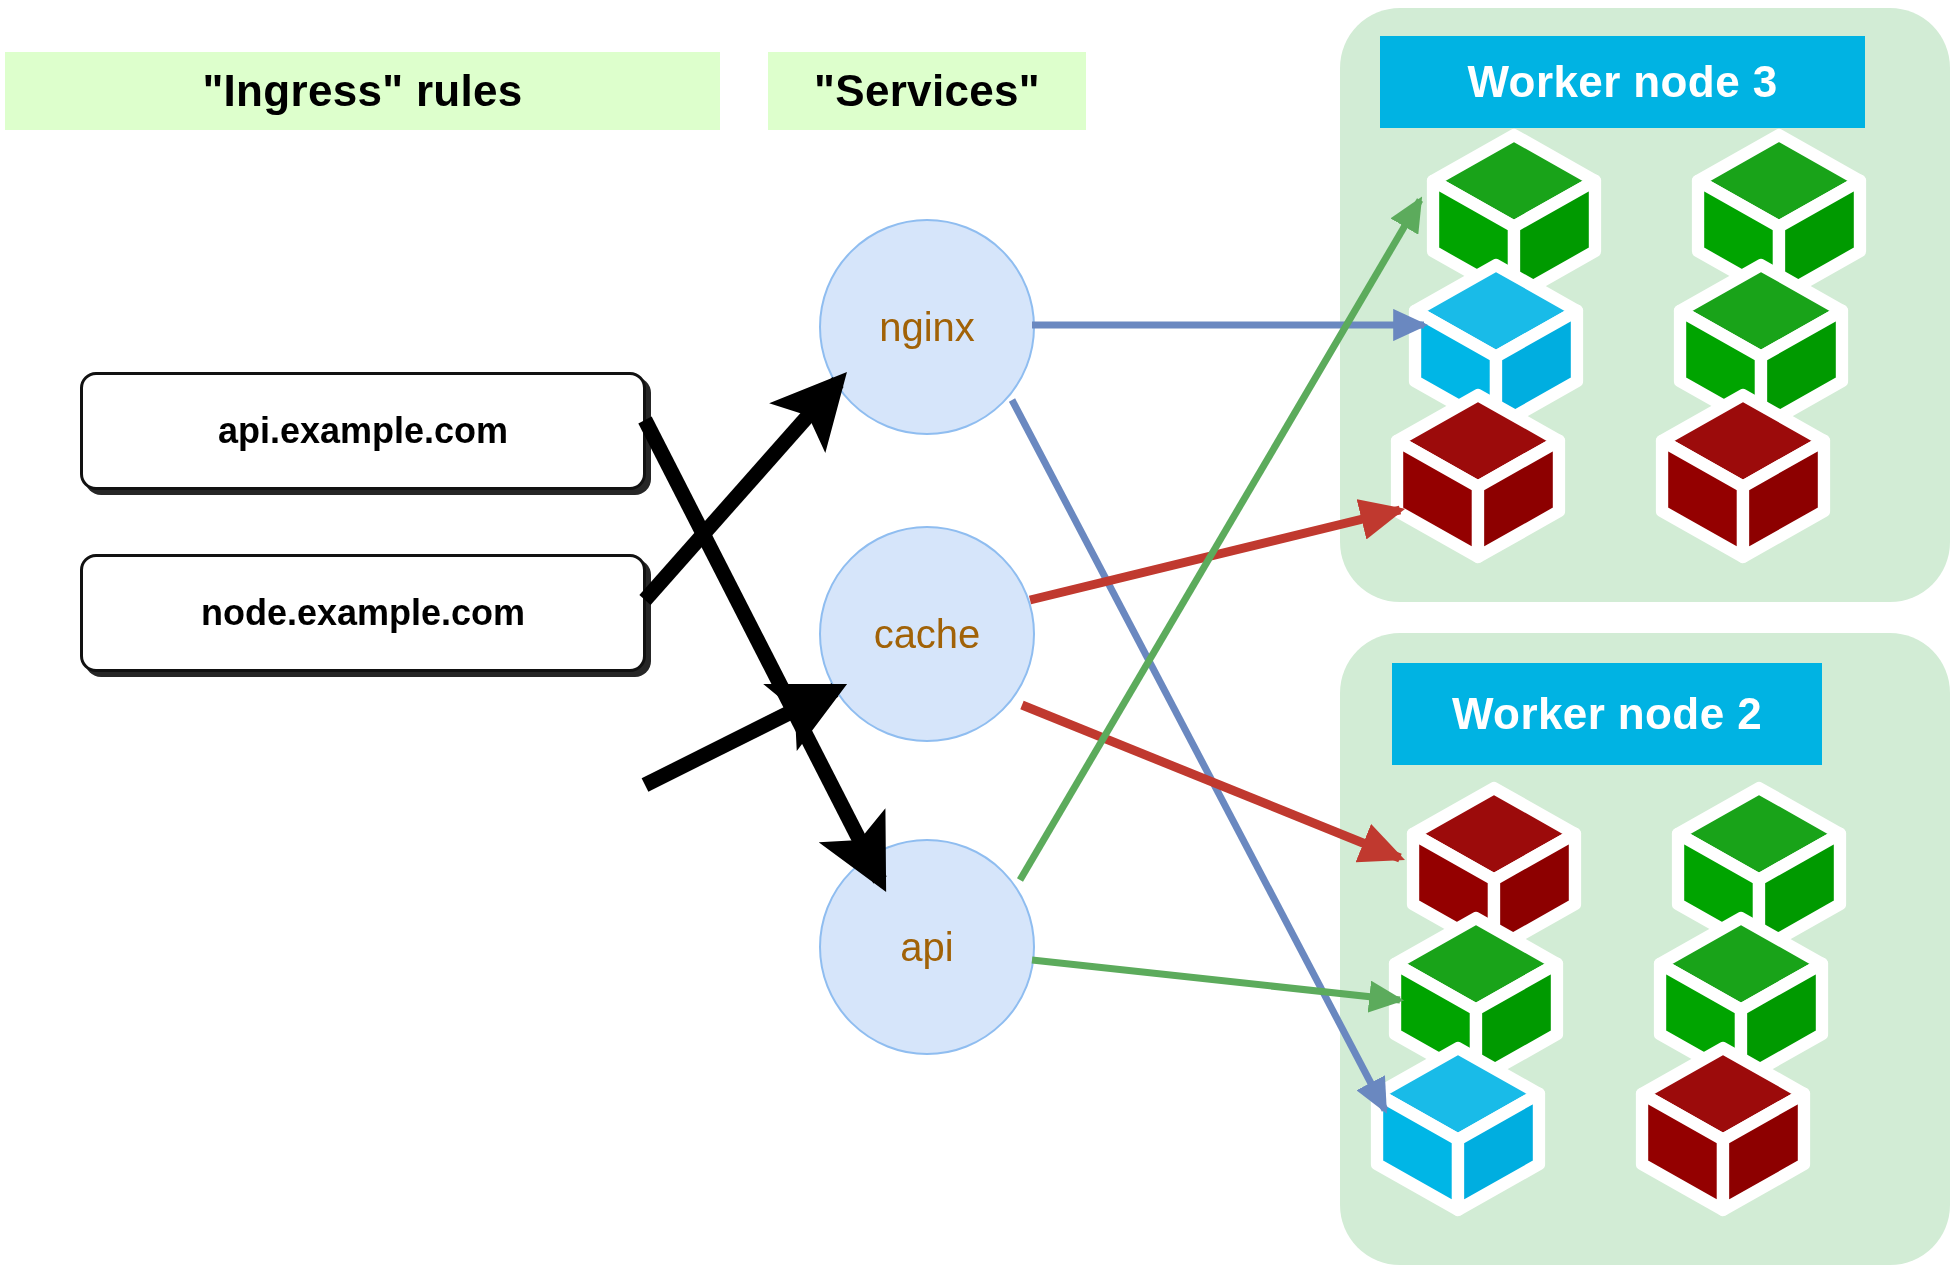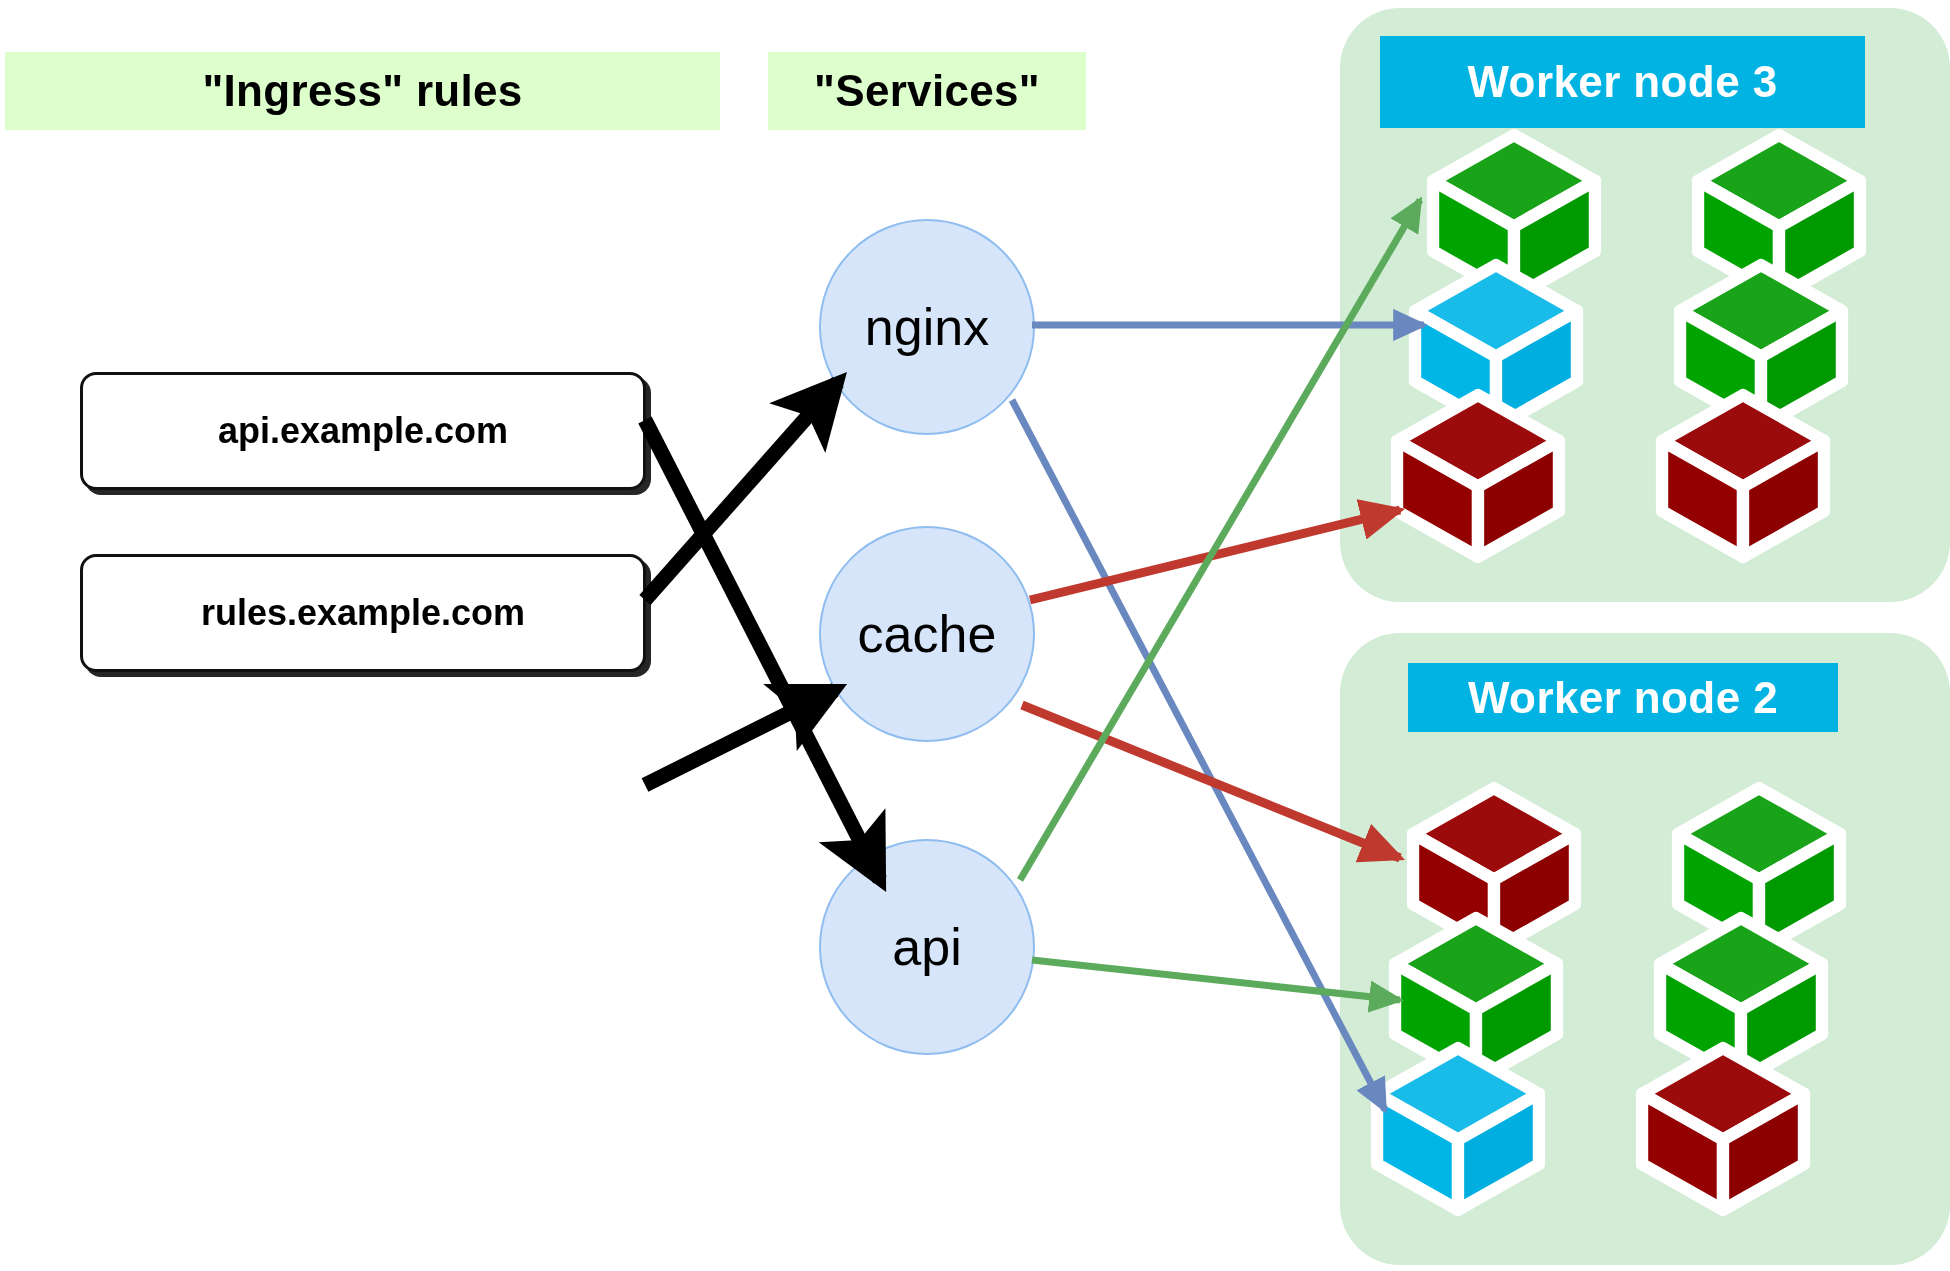--- a/index.html
+++ b/index.html
@@ -63,22 +63,22 @@
   .svc-circle {
     position: absolute;
     width: 212px;
     height: 212px;
     border-radius: 50%;
     background: #d6e5fa;
     border: 2px solid #8fbdf0;
     display: flex;
     align-items: center;
     justify-content: center;
-    font-size: 52px;
-    color: #000000;
+    font-size: 40px;
+    color: #a16207;
     left: 819px;
   }
   #svc-0 { top: 219px; }
   #svc-1 { top: 526px; }
   #svc-2 { top: 839px; }
 
   
   .node-panel {
     position: absolute;
     left: 1340px;
@@ -94,21 +94,21 @@
     background: #00b3e3;
     color: #ffffff;
     font-size: 44px;
     font-weight: bold;
     display: flex;
     align-items: center;
     justify-content: center;
     letter-spacing: .4px;
   }
   #node-0 .node-label { left: 40px; top: 28px; width: 485px; height: 92px; }
-  #node-1 .node-label { left: 68px; top: 30px; width: 430px; height: 69px; }
+  #node-1 .node-label { left: 52px; top: 30px; width: 430px; height: 102px; }
 
   
   .cube-stack {
     position: absolute;
   }
   .cube {
     position: absolute;
     width: 176px;
     height: 176px;
   }
@@ -125,21 +125,21 @@
 </head>
 <body>
 
 <div id="stage">
 
   <div class="col-header" id="hdr-ingress">"Ingress" rules</div>
 
   <div class="col-header" id="hdr-services">"Services"</div>
 
   <div class="rule-box" id="rule-0">api.example.com</div>
-  <div class="rule-box" id="rule-1">rules.example.com</div>
+  <div class="rule-box" id="rule-1">node.example.com</div>
 
   <div class="svc-circle" id="svc-0">nginx</div>
   <div class="svc-circle" id="svc-2">api</div>
   <div class="svc-circle" id="svc-1">cache</div>
 
   <div class="node-panel" id="node-0">
     <div class="node-label">Worker node 3</div>
     <div class="cube-stack" id="stack-0-0" style="left:50px; top:120px;">
         <div class="cube" style="left: 36px; top: 0px;">
           <svg viewBox="0 0 100 100">

